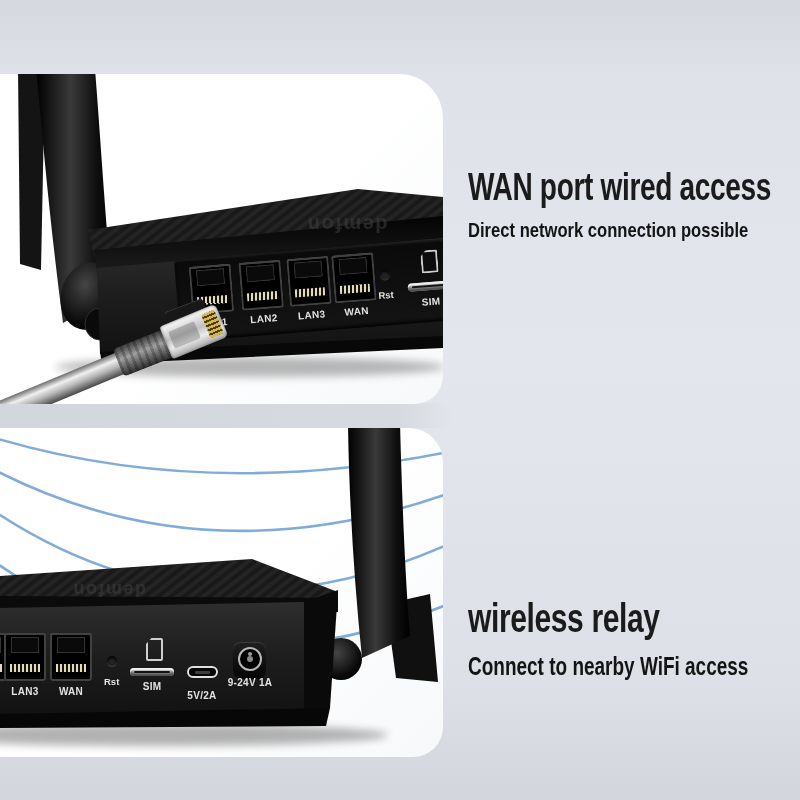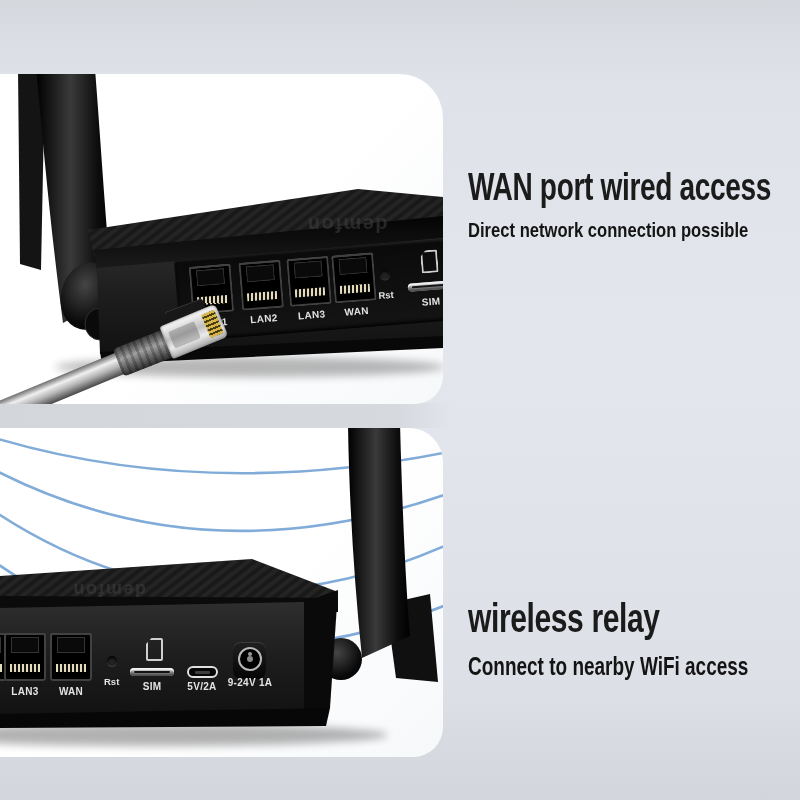--- a/index.html
+++ b/index.html
@@ -191,21 +191,21 @@
       <div class="port" style="left:4px;top:9px;"></div>
       <div class="plabel" style="left:2px;top:62px;">LAN3</div>
       <div class="port" style="left:50px;top:9px;"></div>
       <div class="plabel" style="left:48px;top:62px;">WAN</div>
       <div class="rst-dot" style="left:107px;top:32px;"></div>
       <div class="rst-label" style="left:104px;top:52px;">Rst</div>
       <div class="sim-icon" style="left:146px;top:14px;"></div>
       <div class="sim-slot" style="left:130px;top:44px;width:44px;"></div>
       <div class="plabel" style="left:129px;top:57px;">SIM</div>
       <div class="usb" style="left:187px;top:42px;"></div>
-      <div class="plabel" style="left:179px;top:57px;">5V/2A</div>
+      <div class="plabel" style="left:179px;top:66px;">5V/2A</div>
       <div class="pwr" style="left:233px;top:18px;"></div>
       <div class="plabel" style="left:227px;top:53px;width:46px;">9-24V 1A</div>
     </div>
   </div>
 
   <h1 class="h-big h1">WAN port wired access</h1>
   <p class="sub sub1">Direct network connection possible</p>
   <h1 class="h-big h2">wireless relay</h1>
   <p class="sub sub2">Connect to nearby WiFi access</p>
 

